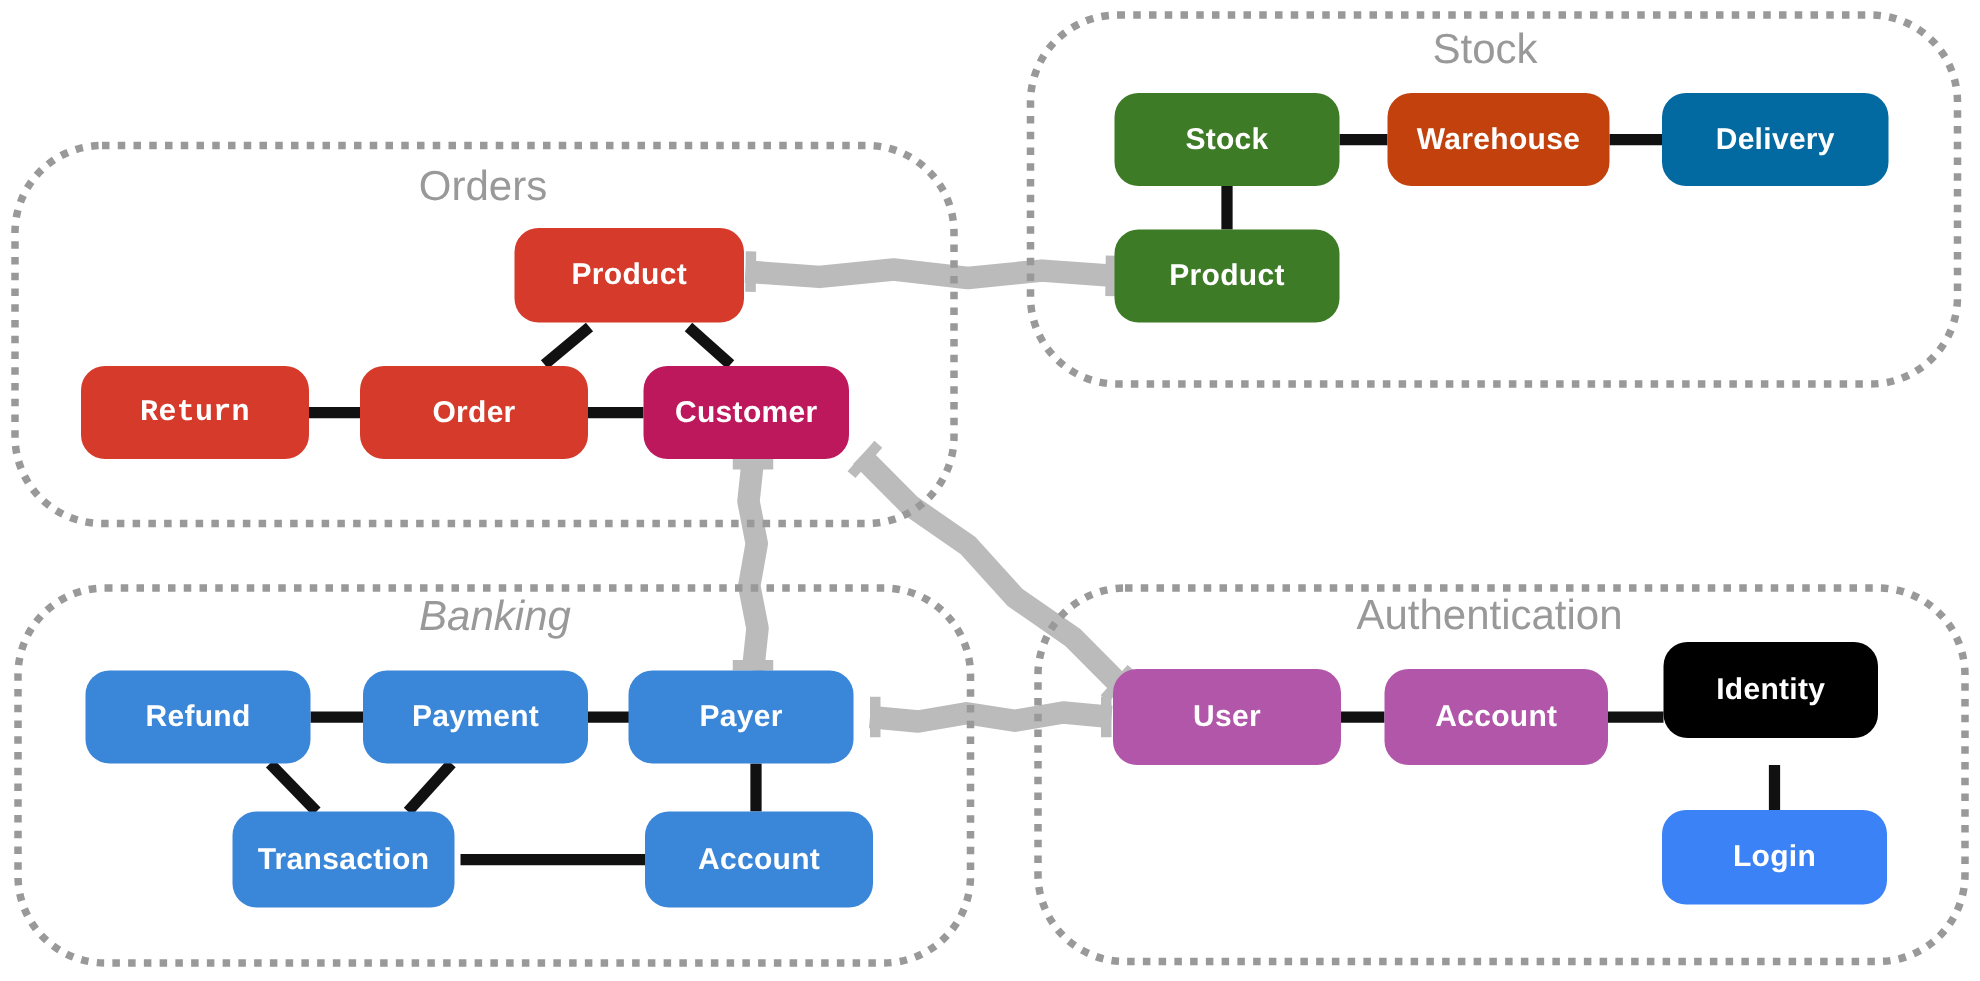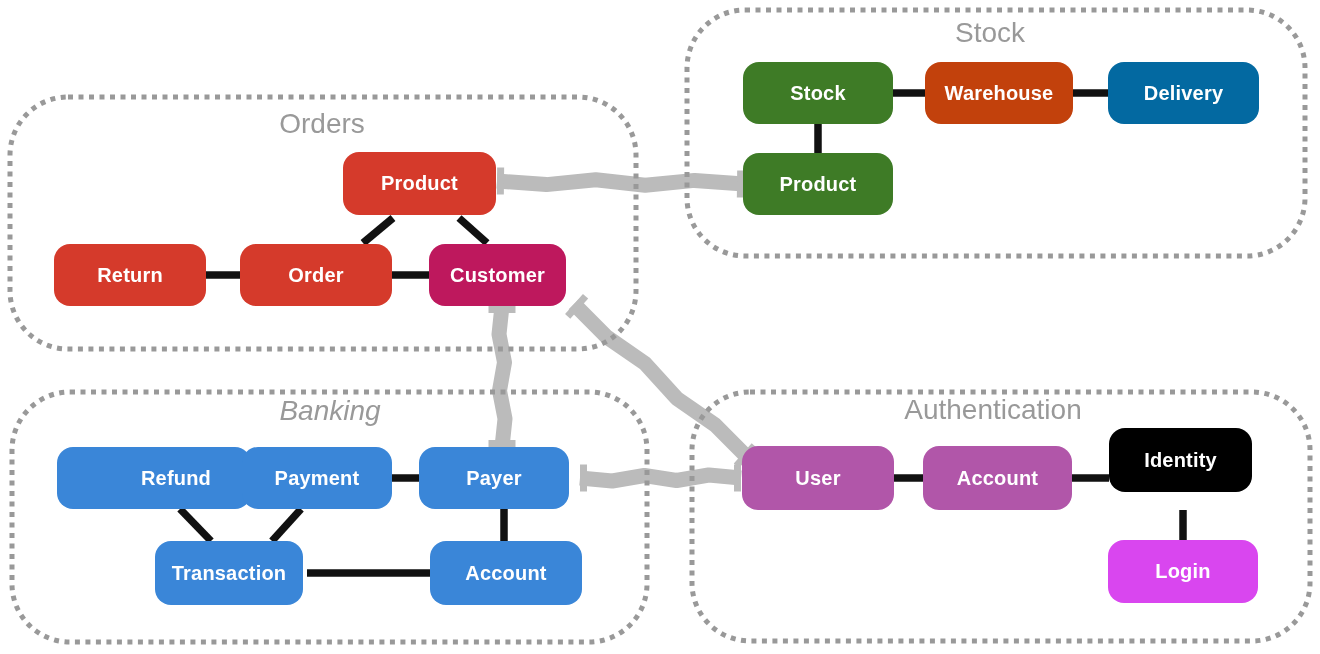--- a/index.html
+++ b/index.html
@@ -67,33 +67,33 @@
         <line x1="504" y1="509" x2="504" y2="541" stroke="#111111" stroke-width="7.5"></line>
         <line x1="307" y1="573" x2="430" y2="573" stroke="#111111" stroke-width="7.5"></line>
         <line x1="894" y1="478" x2="923" y2="478" stroke="#111111" stroke-width="7.5"></line>
         <line x1="1072" y1="478" x2="1109" y2="478" stroke="#111111" stroke-width="7.5"></line>
         <line x1="1183" y1="510" x2="1183" y2="540" stroke="#111111" stroke-width="7.5"></line>
       </g>
   </svg>
   <div id="node-layer">
       <div class="group-title" style="left: 322px; top: 124px;">Orders</div>
       <div class="node" style="left: 343px; top: 152px; width: 153px; height: 63px; background: rgb(213, 58, 43);">Product</div>
-      <div class="node" style="left: 54px; top: 244px; width: 152px; height: 62px; background: rgb(213, 58, 43);">Return</div>
+      <div class="node" style="left: 54px; top: 244px; width: 152px; height: 62px; background: rgb(213, 58, 43); font-family: Liberation Mono, monospace;">Return</div>
       <div class="node" style="left: 240px; top: 244px; width: 152px; height: 62px; background: rgb(213, 58, 43);">Order</div>
       <div class="node" style="left: 429px; top: 244px; width: 137px; height: 62px; background: #be185d;">Customer</div>
       <div class="group-title" style="left: 990px; top: 33px;">Stock</div>
       <div class="node" style="left: 743px; top: 62px; width: 150px; height: 62px; background: rgb(62, 123, 38);">Stock</div>
       <div class="node" style="left: 925px; top: 62px; width: 148px; height: 62px; background: #c2410c;">Warehouse</div>
       <div class="node" style="left: 1108px; top: 62px; width: 151px; height: 62px; background: #0369a1;">Delivery</div>
       <div class="node" style="left: 743px; top: 153px; width: 150px; height: 62px; background: rgb(62, 123, 38);">Product</div>
       <div class="group-title" style="left: 330px; top: 411px; font-style: italic;">Banking</div>
-      <div class="node" style="left: 57px; top: 447px; width: 150px; height: 62px; background: rgb(58, 134, 216); padding-left: 44px;">Refund</div>
+      <div class="node" style="left: 57px; top: 447px; width: 150px; height: 62px; background: rgb(58, 134, 216);">Refund</div>
       <div class="node" style="left: 242px; top: 447px; width: 150px; height: 62px; background: rgb(58, 134, 216);">Payment</div>
       <div class="node" style="left: 419px; top: 447px; width: 150px; height: 62px; background: rgb(58, 134, 216);">Payer</div>
       <div class="node" style="left: 155px; top: 541px; width: 148px; height: 64px; background: rgb(58, 134, 216);">Transaction</div>
       <div class="node" style="left: 430px; top: 541px; width: 152px; height: 64px; background: rgb(58, 134, 216);">Account</div>
       <div class="group-title" style="left: 993px; top: 410px;">Authentication</div>
       <div class="node" style="left: 742px; top: 446px; width: 152px; height: 64px; background: rgb(177, 86, 169);">User</div>
       <div class="node" style="left: 923px; top: 446px; width: 149px; height: 64px; background: rgb(177, 86, 169);">Account</div>
       <div class="node" style="left: 1109px; top: 428px; width: 143px; height: 64px; background: #000000;">Identity</div>
-      <div class="node" style="left: 1108px; top: 540px; width: 150px; height: 63px; background: #d946ef;">Login</div>
+      <div class="node" style="left: 1108px; top: 540px; width: 150px; height: 63px; background: #3b82f6;">Login</div>
     </div>
 </div>
 
 </body></html>

